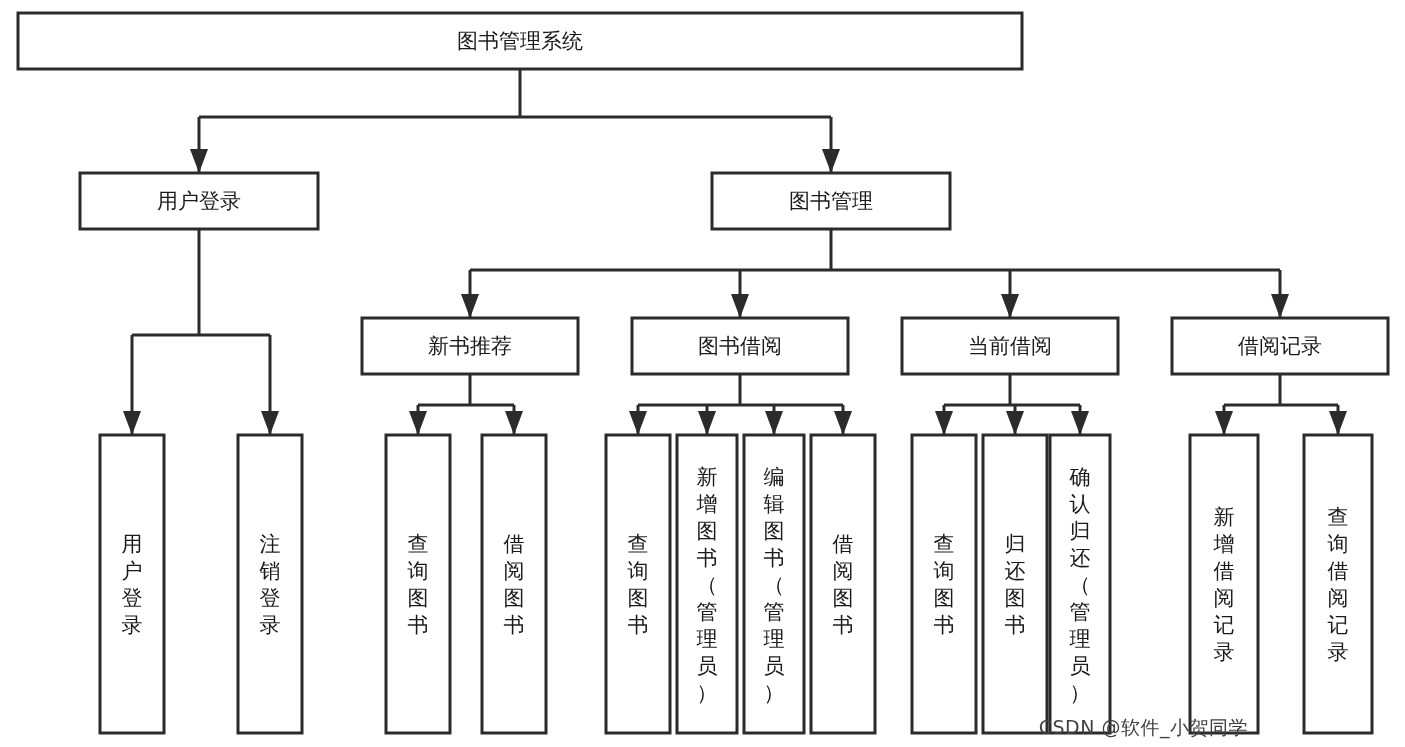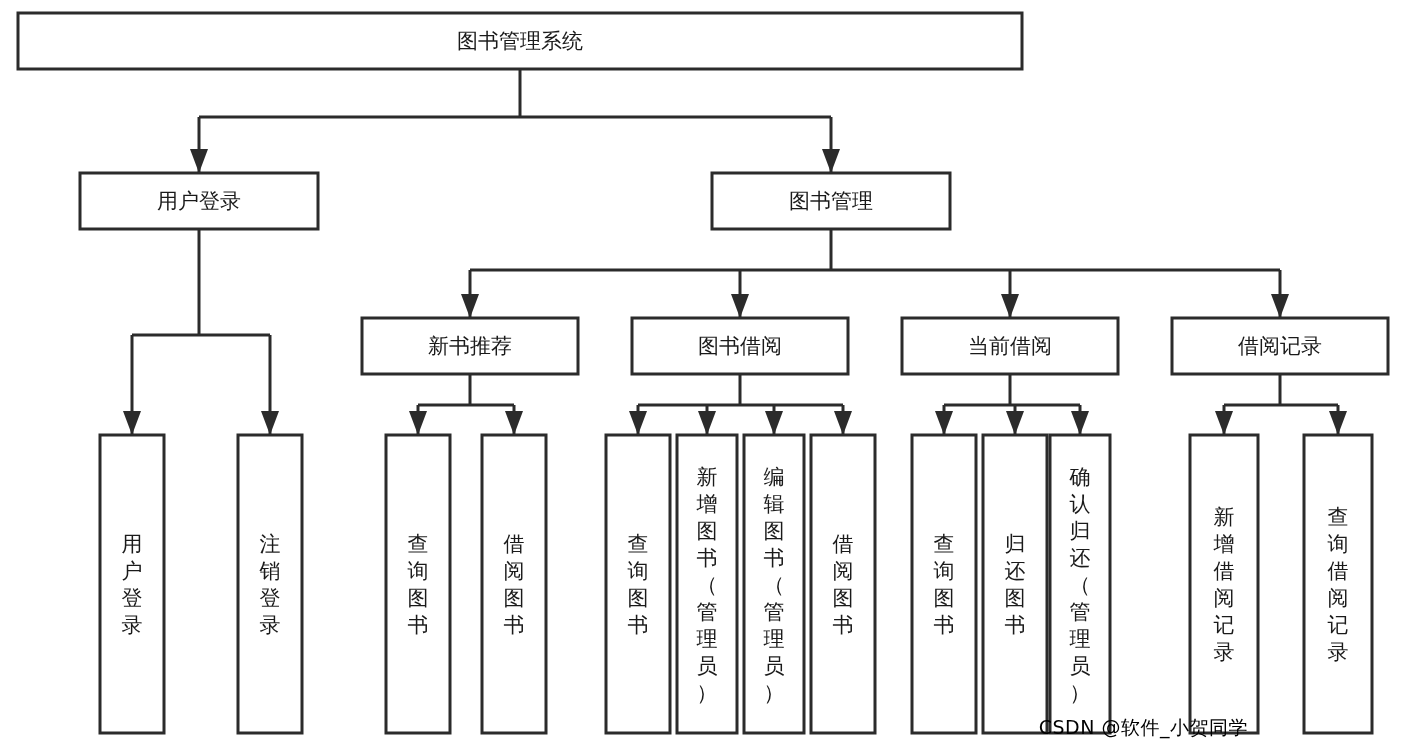--- a/index.html
+++ b/index.html
@@ -52,21 +52,21 @@
   .arrow-head {
     fill: #2b2b2b;
     stroke: none;
   }
   .watermark {
     position: absolute;
     right: 8px;
     bottom: 6px;
     font-family: "DejaVu Sans", "Liberation Sans", sans-serif;
     font-size: 19px;
-    color: #000000;
+    color: #404040;
     white-space: nowrap;
     letter-spacing: 0.5px;
     user-select: none;
   }
 </style>
 </head>
 <body>
 
 <div id="diagram-root">
 

